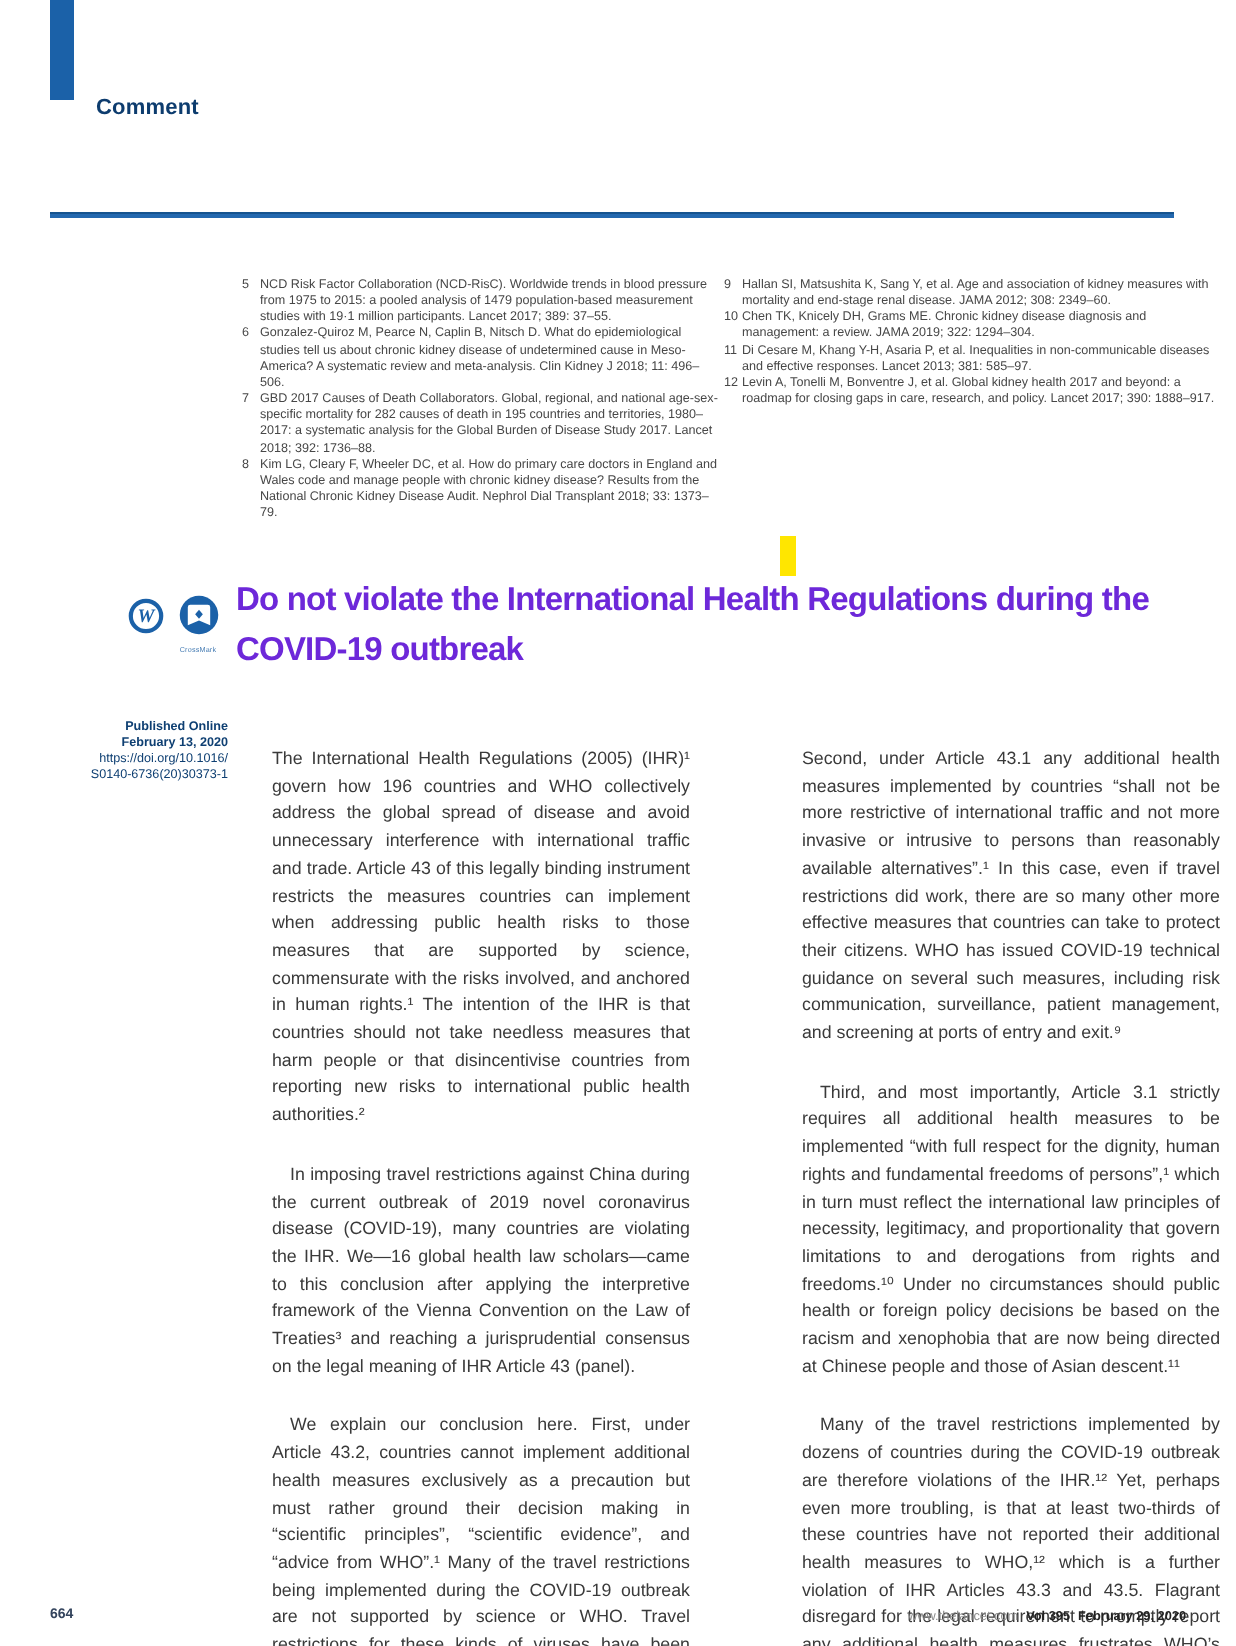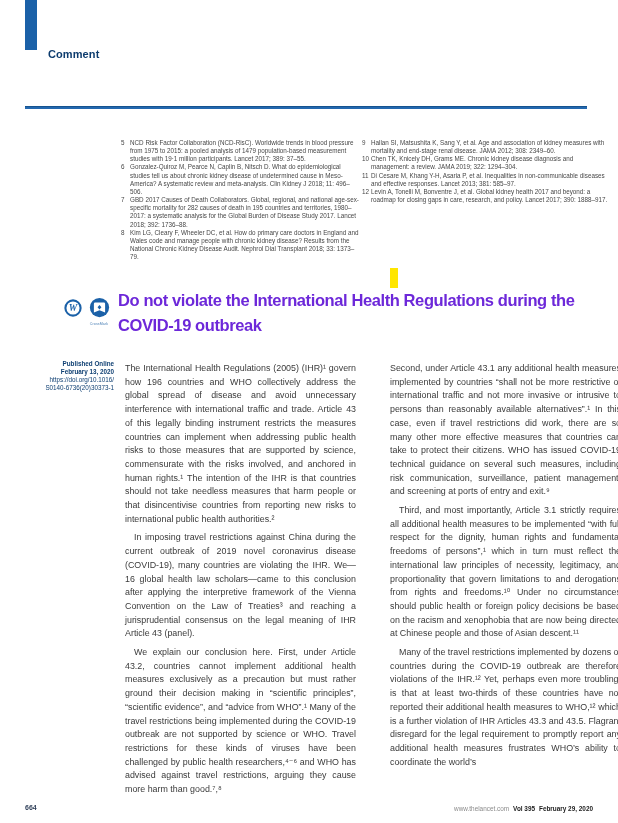--- a/index.html
+++ b/index.html
@@ -38,21 +38,21 @@
 
   
   .margin-note{left:38px;top:360px;width:76px;text-align:right;font-size:6.3px;line-height:8px;color:#0e3f72;}
   .mn-bold{font-weight:bold;}
   .mn-link{color:#0e3f72;cursor:pointer;}
 
   
   .col{top:357px;width:241px;font-size:8.9px;line-height:13.7px;color:#3a3a3a;text-align:justify;}
   .col-left{left:120px;}
   .col-right{left:385px;}
-  .col p{margin:5px;}
+  .col p{margin:16px;}
   .col p.indent{text-indent:9px;}
 
   
   .footer-left{left:25px;top:804px;font-size:7px;font-weight:bold;color:#33435c;}
   .footer-right{top:804.5px;right:25px;font-size:6.4px;color:#8a8a8a;}
   .footer-right .f-bold{color:#222222;font-weight:bold;margin-left:4px;}
 </style>
 </head>
 <body>
 

